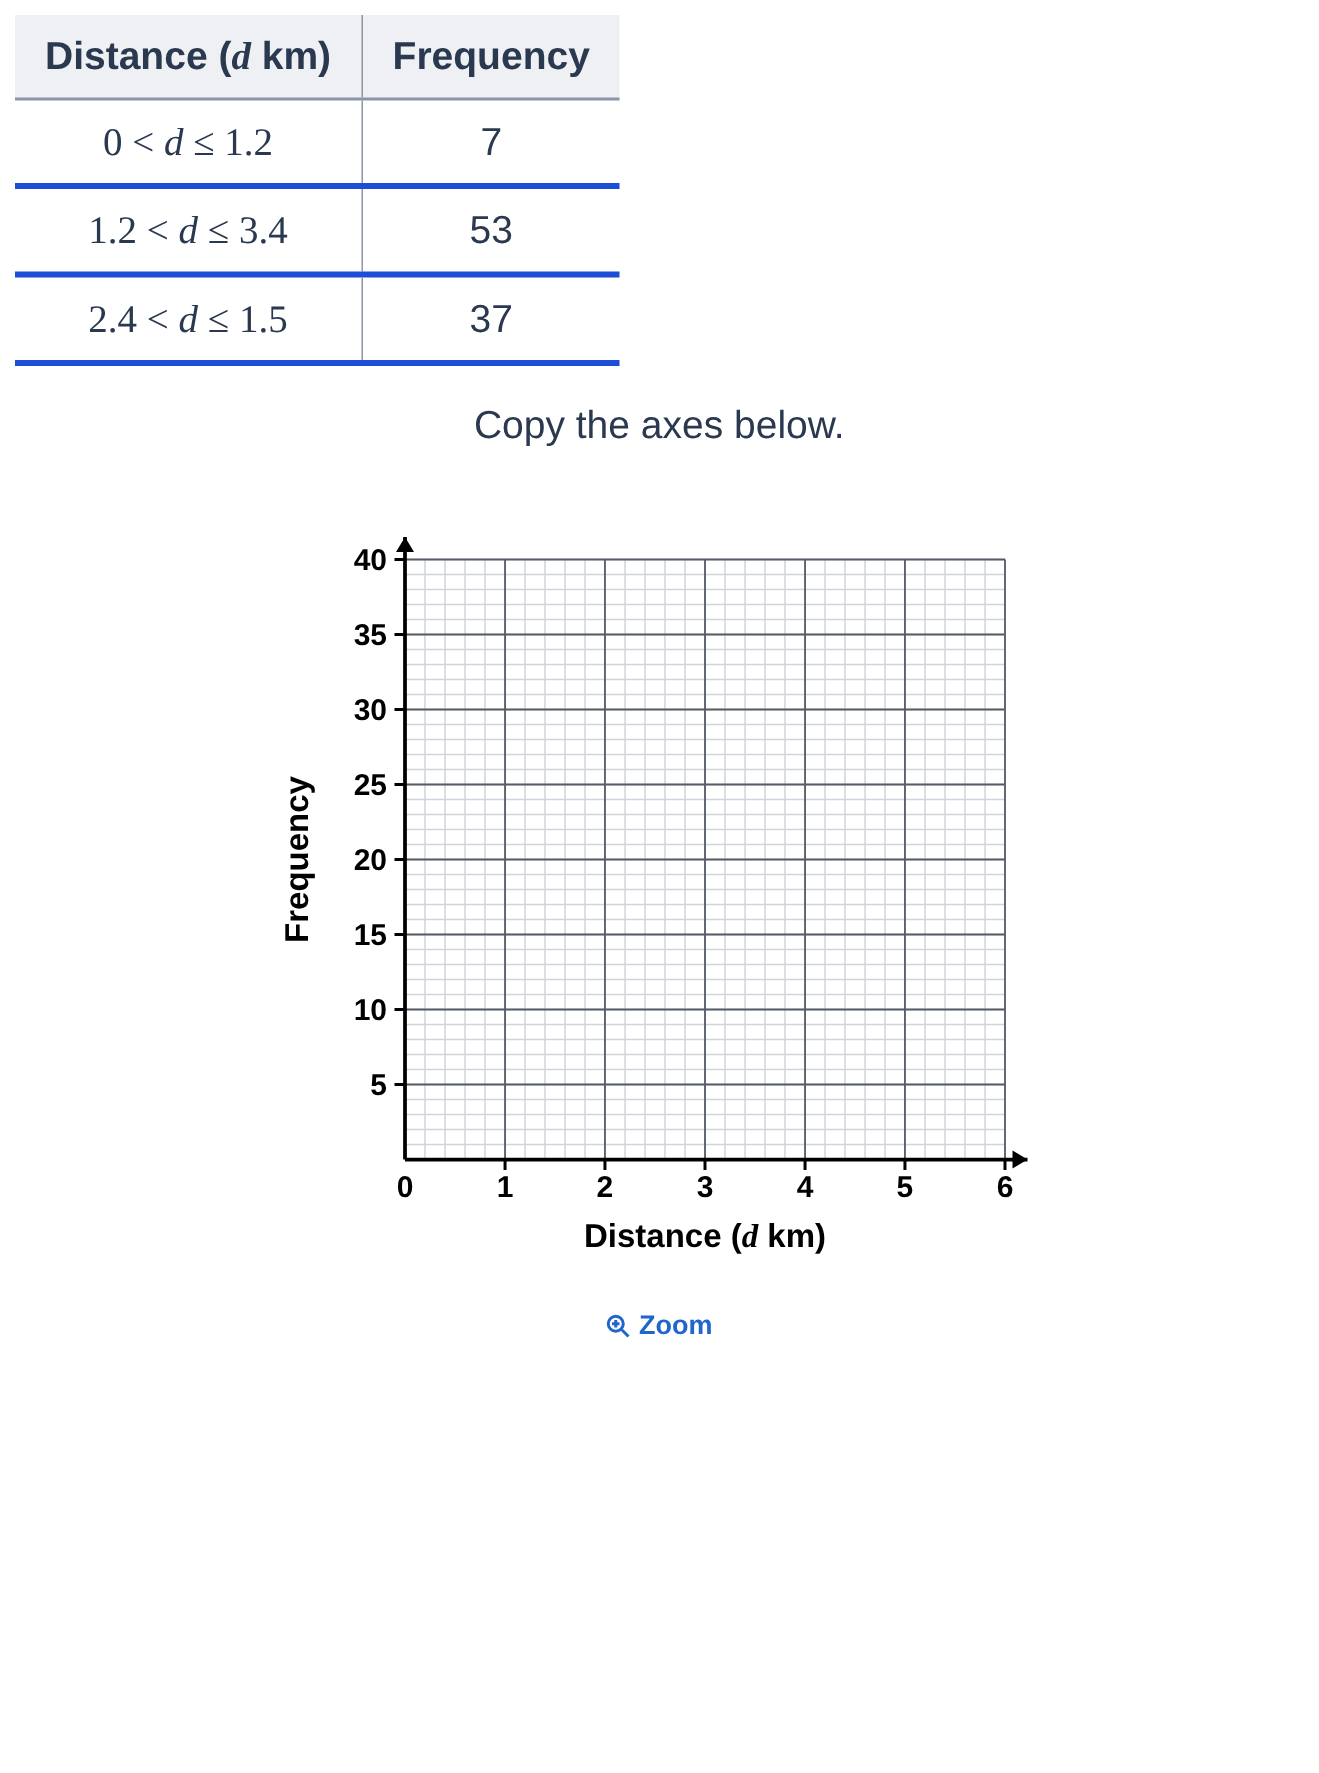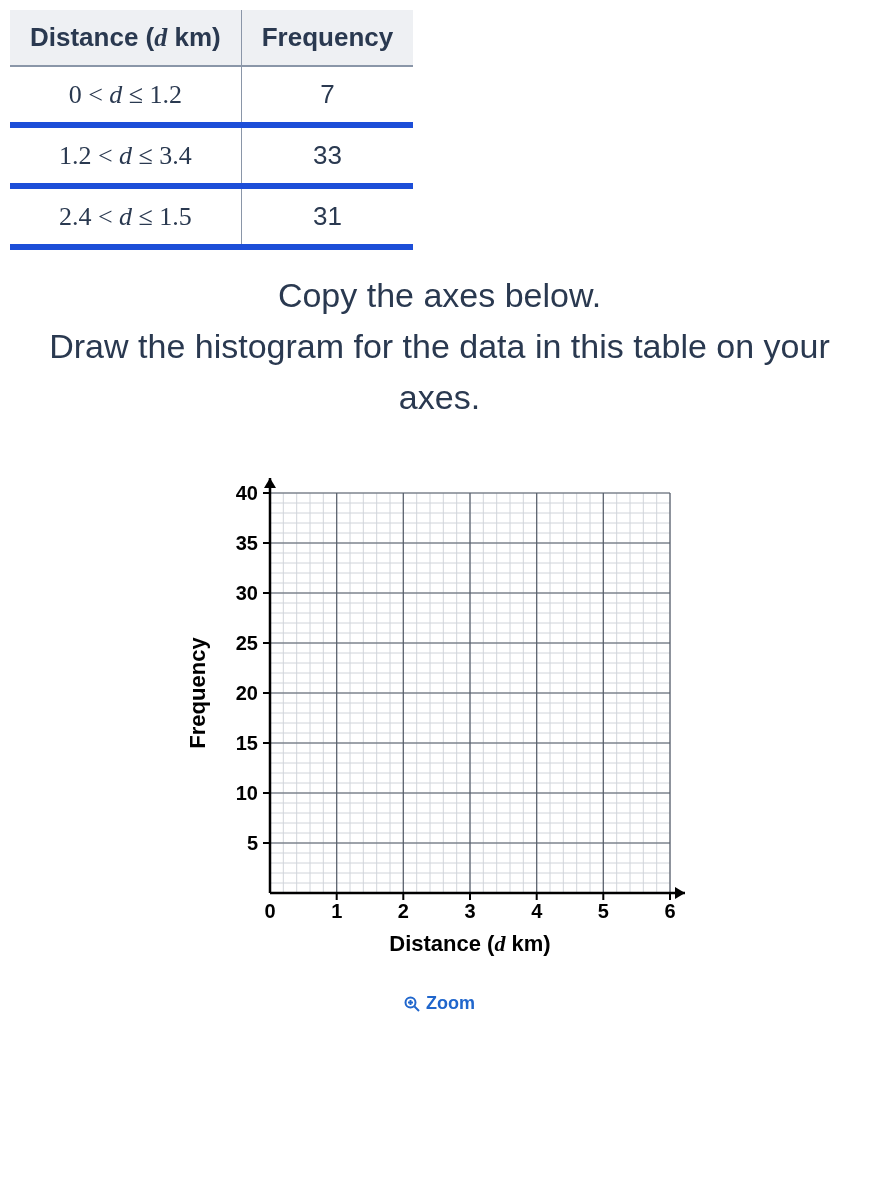--- a/index.html
+++ b/index.html
@@ -12,42 +12,42 @@
     color: #2a3950;
   }
   .data-table {
     border-collapse: collapse;
     margin-bottom: 20px;
   }
   .data-table th, .data-table td {
     padding: 12px 20px;
     text-align: center;
     font-size: 26px;
-    border-bottom: 6px solid #1d4ed8;
+    border-bottom: 4px solid #1d4ed8;
   }
   .data-table th {
     background: #eef0f3;
     font-weight: 700;
     color: #2a3950;
     border-bottom: 2px solid #8a96a8;
   }
   .data-table th:first-child,
   .data-table td:first-child {
     border-right: 1px solid #8a96a8;
   }
   .math-serif {
     font-family: "Times New Roman", Times, serif;
     font-style: italic;
   }
   .math-reg {
     font-family: "Times New Roman", Times, serif;
   }
   .instruction {
     text-align: center;
-    font-size: 34px;
+    font-size: 26px;
     color: #2a3950;
     margin: 10px 0 30px 0;
     line-height: 1.5;
   }
   .chart-container {
     display: flex;
     justify-content: center;
     margin-top: 20px;
   }
   .zoom-link {
@@ -80,32 +80,31 @@
       <th>Frequency</th>
     </tr>
   </thead>
   <tbody>
     <tr>
       <td><span class="math-reg">0 &lt; </span><span class="math-serif">d</span><span class="math-reg"> ≤ 1.2</span></td>
       <td>7</td>
     </tr>
     <tr>
       <td><span class="math-reg">1.2 &lt; </span><span class="math-serif">d</span><span class="math-reg"> ≤ 3.4</span></td>
-      <td>33</td>
+      <td>53</td>
     </tr>
     <tr>
       <td><span class="math-reg">2.4 &lt; </span><span class="math-serif">d</span><span class="math-reg"> ≤ 1.5</span></td>
-      <td>31</td>
+      <td>37</td>
     </tr>
   </tbody>
 </table>
 
 <div class="instruction">
   <span>Copy the axes below.</span><br>
-  <span>Draw the histogram for the data in this table on your axes.</span>
 </div>
 
 <div class="chart-container">
   <svg width="520" height="520" viewBox="0 0 520 520">
 
     <g stroke="#d0d4da" stroke-width="1">
 
       <line x1="90" y1="40" x2="90" y2="440"></line>
       <line x1="103.3" y1="40" x2="103.3" y2="440"></line>
       <line x1="116.7" y1="40" x2="116.7" y2="440"></line>

